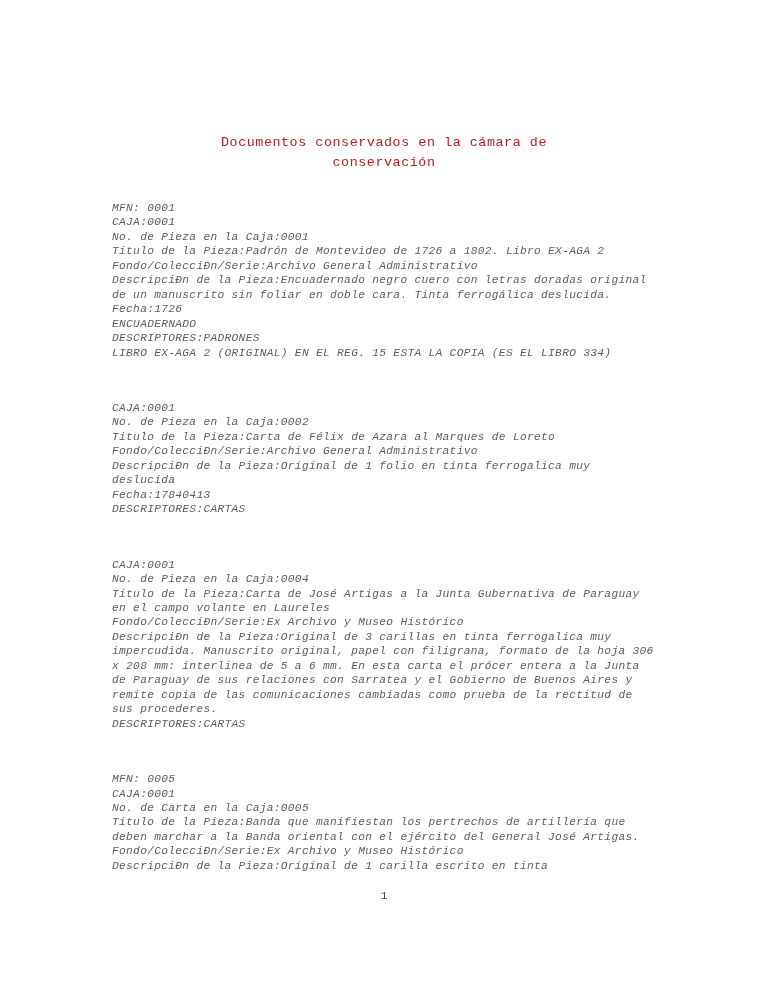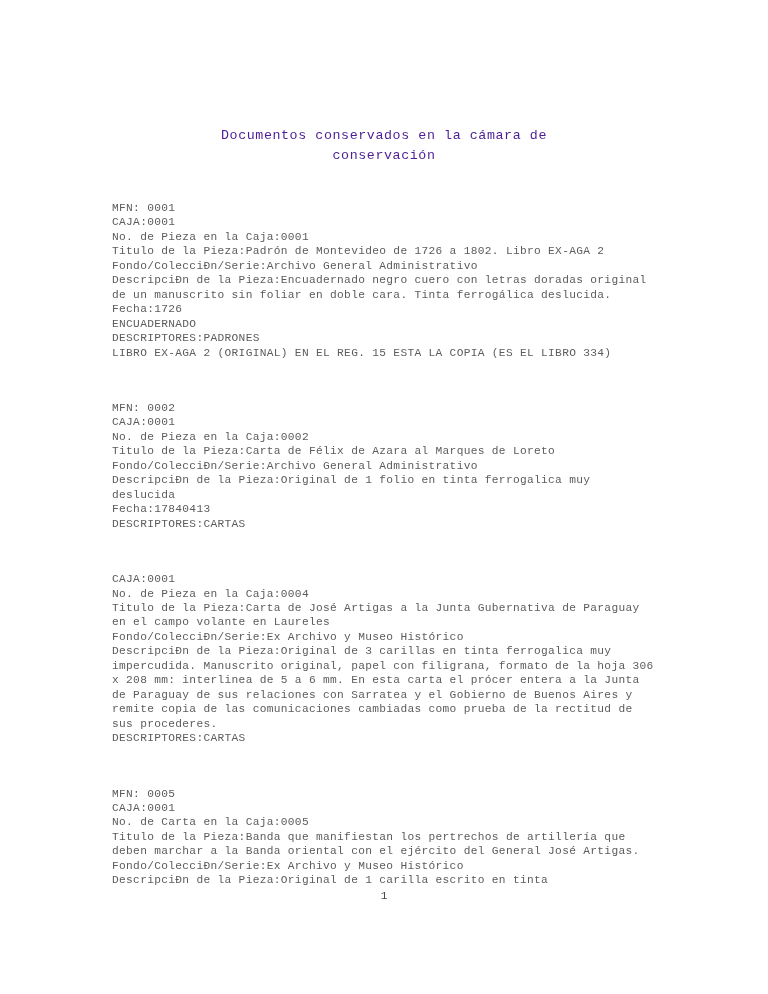--- a/index.html
+++ b/index.html
@@ -18,35 +18,36 @@
   }
   .page {
     position: absolute;
     top: 0; left: 0;
     width: 768px;
     height: 994px;
     overflow: hidden;
   }
   .doc-title {
     position: absolute;
-    top: 126px;
+    top: 133px;
     left: 114px;
     width: 540px;
     text-align: center;
     font-size: 13.3px;
     line-height: 20px;
     letter-spacing: 0.6px;
-    color: #4c1d95;
+    color: #b91c1c;
     white-space: pre-wrap;
   }
   .records {
     position: absolute;
     top: 201px;
     left: 112px;
     width: 548px;
+    font-style: italic;
   }
   .record {
     margin: 0 0 41px 0;
   }
   .record:last-child {
     margin-bottom: 0;
   }
   .line {
     font-size: 11.2px;
     line-height: 14.45px;
@@ -82,21 +83,20 @@
         <div class="line">No. de Pieza en la Caja:0001</div>
         <div class="line">Titulo de la Pieza:Padrón de Montevideo de 1726 a 1802. Libro EX-AGA 2</div>
         <div class="line">Fondo/ColecciÐn/Serie:Archivo General Administrativo</div>
         <div class="line">DescripciÐn de la Pieza:Encuadernado negro cuero con letras doradas original de un manuscrito sin foliar en doble cara. Tinta ferrogálica deslucida.</div>
         <div class="line">Fecha:1726</div>
         <div class="line">ENCUADERNADO</div>
         <div class="line">DESCRIPTORES:PADRONES</div>
         <div class="line">LIBRO EX-AGA 2 (ORIGINAL) EN EL REG. 15 ESTA LA COPIA (ES EL LIBRO 334)</div>
       </div>
       <div class="record">
-        <div class="line">MFN: 0002</div>
         <div class="line">CAJA:0001</div>
         <div class="line">No. de Pieza en la Caja:0002</div>
         <div class="line">Titulo de la Pieza:Carta de Félix de Azara al Marques de Loreto</div>
         <div class="line">Fondo/ColecciÐn/Serie:Archivo General Administrativo</div>
         <div class="line">DescripciÐn de la Pieza:Original de 1 folio en tinta ferrogalica muy deslucida</div>
         <div class="line">Fecha:17840413</div>
         <div class="line">DESCRIPTORES:CARTAS</div>
       </div>
       <div class="record">
         <div class="line">CAJA:0001</div>

